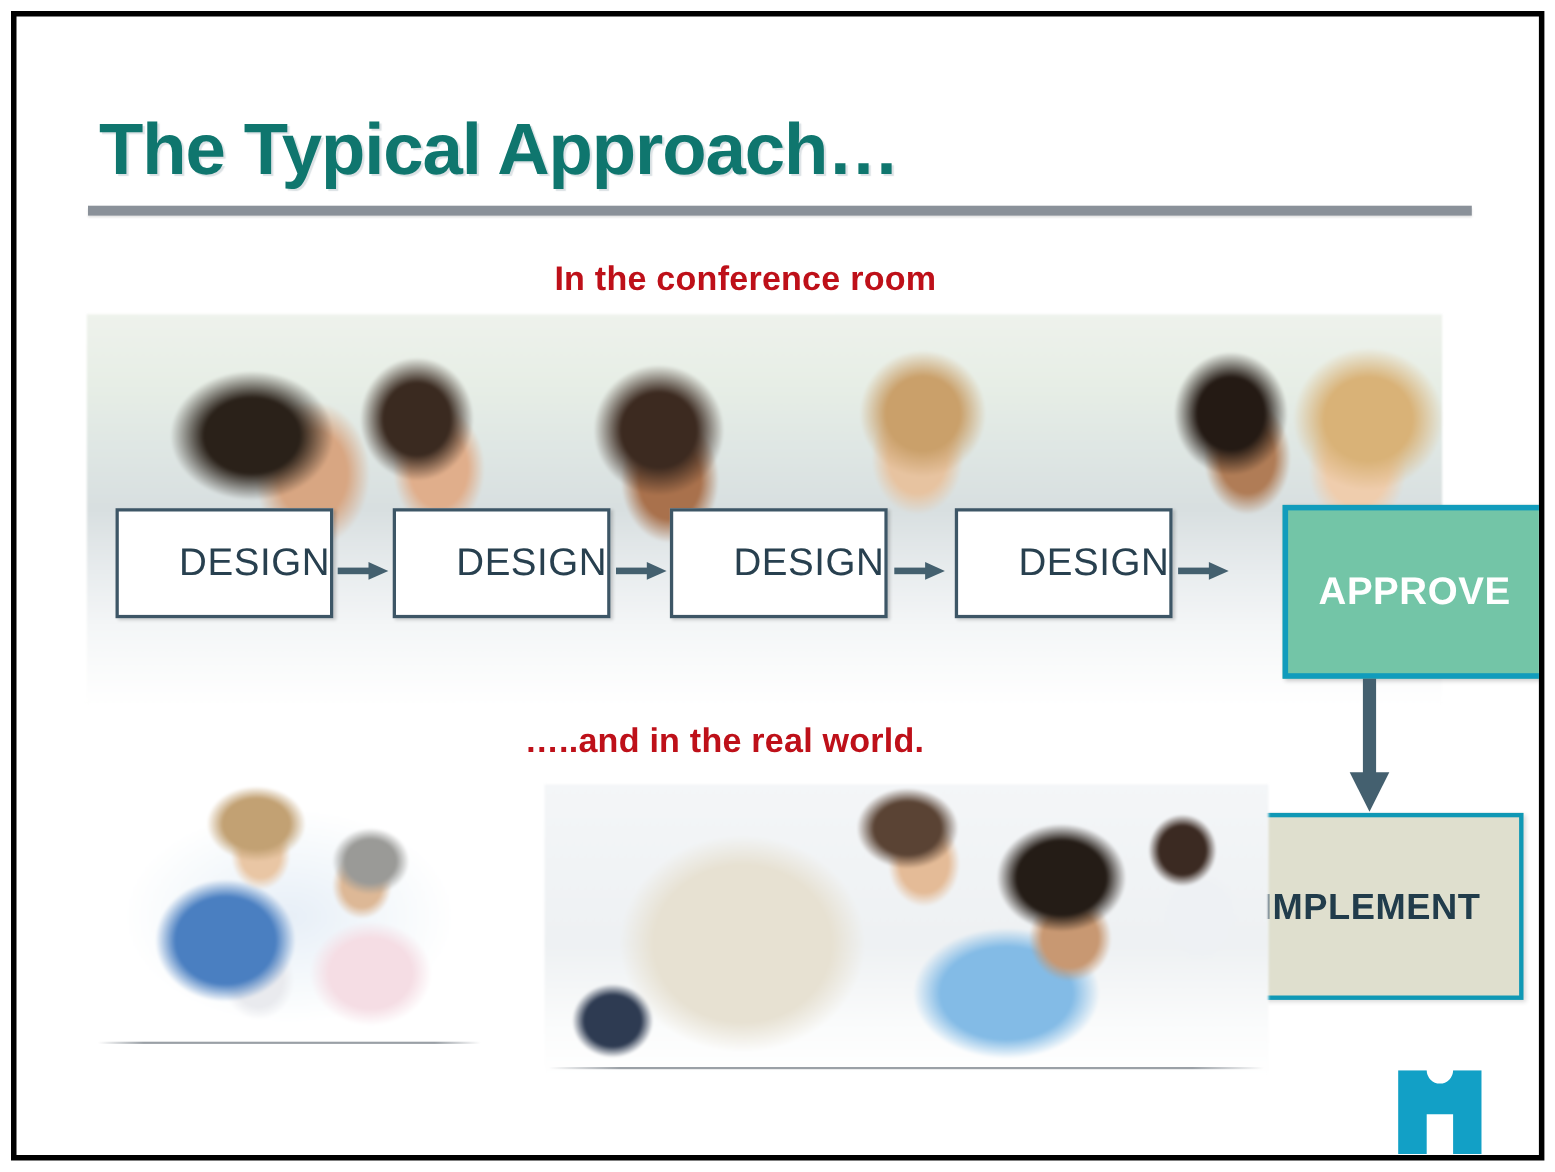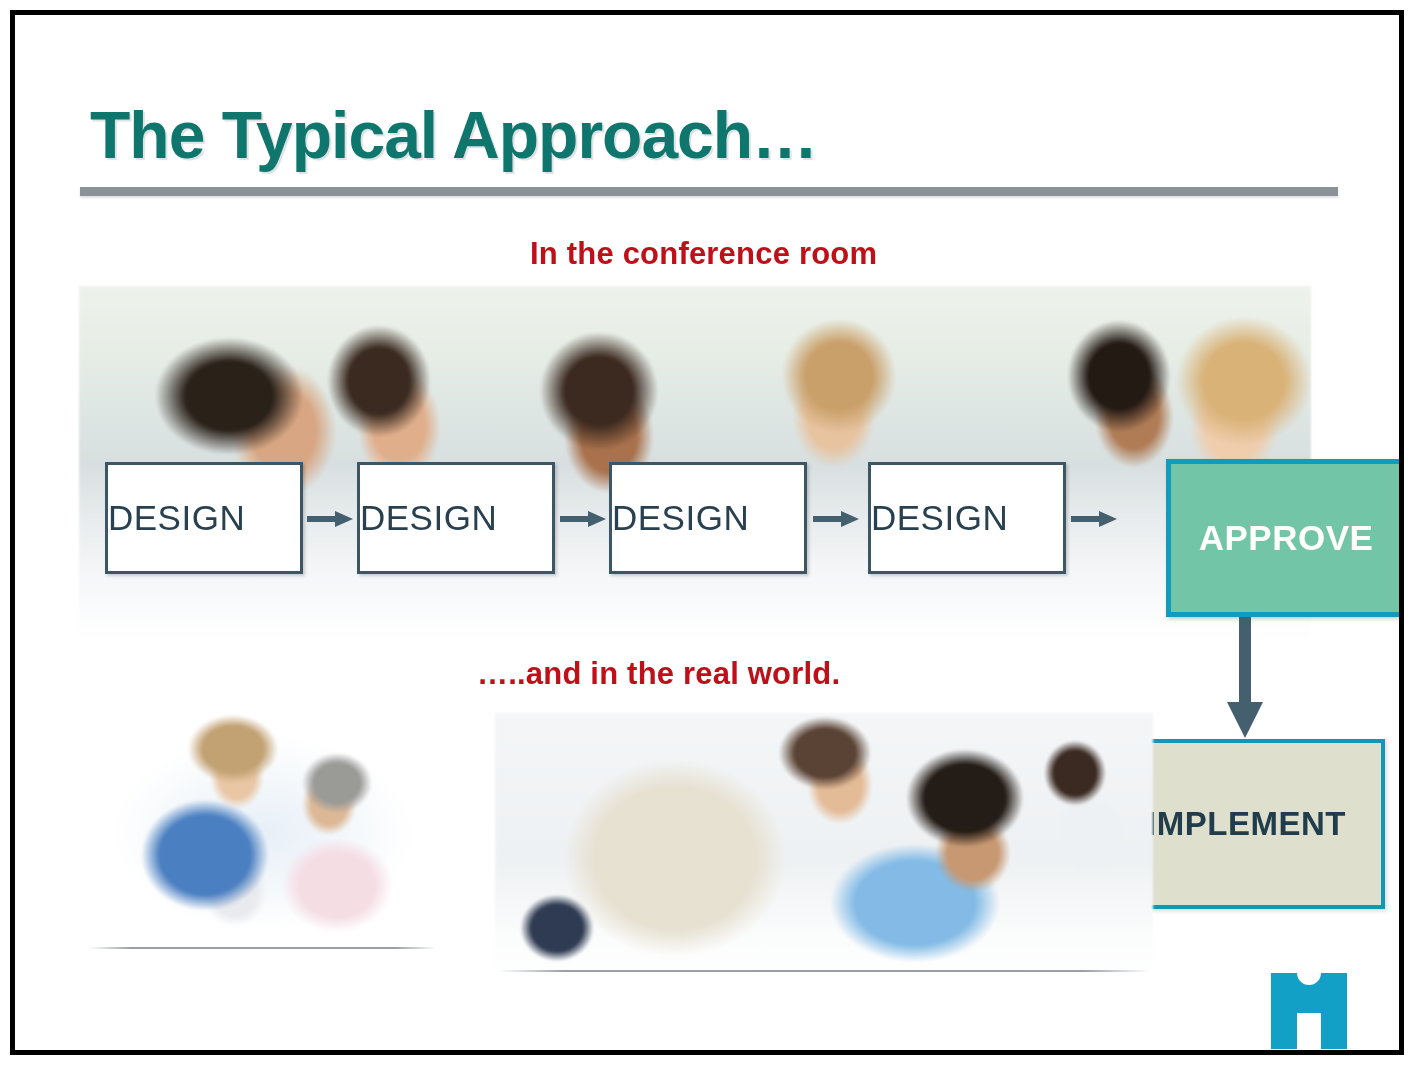--- a/index.html
+++ b/index.html
@@ -48,21 +48,21 @@
 
   
   .caption-red {
     position: absolute;
     font-size: 31px;
     font-weight: bold;
     color: #BE1019;
     white-space: nowrap;
     letter-spacing: 0.2px;
   }
-  #caption-conference { left: 515px; top: 221px; text-align: center; }
+  #caption-conference { left: 489px; top: 221px; text-align: center; }
   #caption-realworld  { left: 462px; top: 641px; }
 
   
   .photo {
     position: absolute;
     overflow: hidden;
   }
 
   
   #photo-conference {
@@ -144,26 +144,26 @@
     width: 650px;
     height: 2px;
     background: linear-gradient(to right, rgba(255,255,255,0) 0%, #9aa0a6 10%, #9aa0a6 90%, rgba(255,255,255,0) 100%);
   }
 
   
   .design-box {
     position: absolute;
     top: 447px;
     width: 198px;
-    height: 112px;
+    height: 100px;
     background: #ffffff;
     border: 3px solid #3d5666;
     display: flex;
     align-items: center;
-    justify-content: flex-start;
+    justify-content: flex-end;
     box-shadow: 2px 2px 3px rgba(0,0,0,0.18);
   }
   .design-box span {
     font-size: 35px;
     color: #28404f;
     letter-spacing: 0.5px;
   }
   #design-box-1 { left: 90px;  }
   #design-box-2 { left: 342px; }
   #design-box-3 { left: 594px; }

